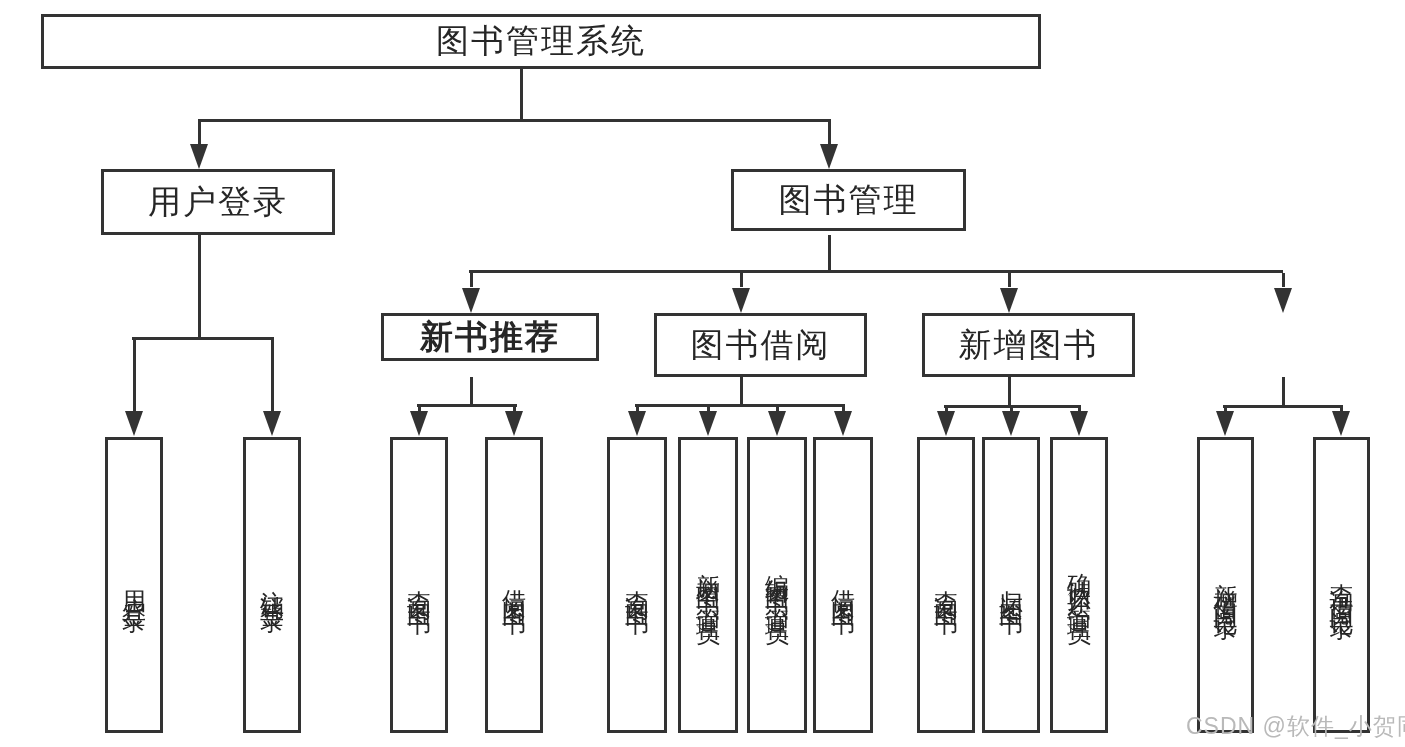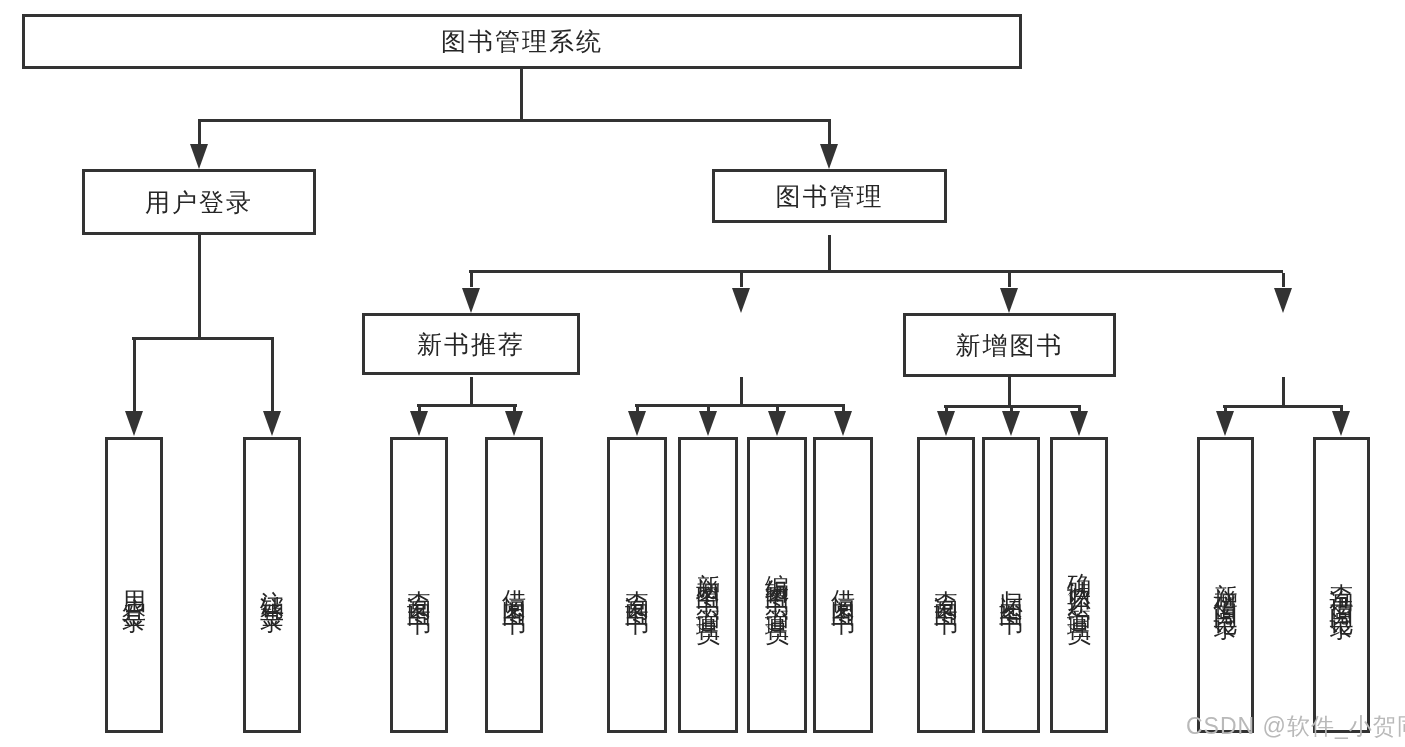--- a/index.html
+++ b/index.html
@@ -10,21 +10,21 @@
   }
   html,body{margin:0;padding:0;background:var(--background);}
   #canvas{
     position:relative;width:1405px;height:747px;
     background:var(--background);overflow:hidden;
     font-family:"Liberation Sans",sans-serif;color:var(--text);
   }
   .hdr{
     position:absolute;box-sizing:border-box;border:3px solid var(--line);
     background:var(--background);display:flex;align-items:center;justify-content:center;
-    font-size:25px;letter-spacing:2px;white-space:nowrap;
+    font-size:33px;letter-spacing:2px;white-space:nowrap;margin-left:19px;
   }
   .leaf{
     position:absolute;box-sizing:border-box;border:3px solid var(--line);
     background:var(--background);display:flex;align-items:center;justify-content:center;
     font-size:24px;writing-mode:vertical-rl;text-orientation:mixed;
     letter-spacing:7px;line-height:1;
   }
   .vl,.hl{position:absolute;background:var(--line);}
   .vl{width:3px;}
   .hl{height:3px;}
@@ -39,23 +39,24 @@
   }
 </style>
 </head>
 <body>
 
 <div id="canvas">
 
   <div class="hdr" style="left:22px;top:14px;width:1000px;height:55px;">图书管理系统</div>
 
   <div class="hdr" style="left:82px;top:169px;width:234px;height:66px;">用户登录</div>
-  <div class="hdr" style="left:712px;top:169px;width:235px;height:54px;">图书管理</div>
+  <div class="hdr" style="left:712px;top:169px;width:235px;height:62px;">图书管理</div>
 
-  <div class="hdr" style="left:362px;top:313px;width:218px;height:62px;">新书推荐</div>
+  <div class="hdr" style="left:362px;top:313px;width:218px;height:48px;font-weight:bold;">新书推荐</div>
+  <div class="hdr" style="left:635px;top:313px;width:213px;height:64px;">图书借阅</div>
   <div class="hdr" style="left:903px;top:313px;width:213px;height:64px;">新增图书</div>
 
   <div class="leaf" style="left:105px;top:437px;width:58px;height:296px;">用户登录</div>
   <div class="leaf" style="left:243px;top:437px;width:58px;height:296px;">注销登录</div>
 
   <div class="leaf" style="left:390px;top:437px;width:58px;height:296px;">查询图书</div>
   <div class="leaf" style="left:485px;top:437px;width:58px;height:296px;">借阅图书</div>
 
   <div class="leaf" style="left:607px;top:437px;width:60px;height:296px;">查询图书</div>
   <div class="leaf" style="left:678px;top:437px;width:60px;height:296px;">新增图书（管理员）</div>

